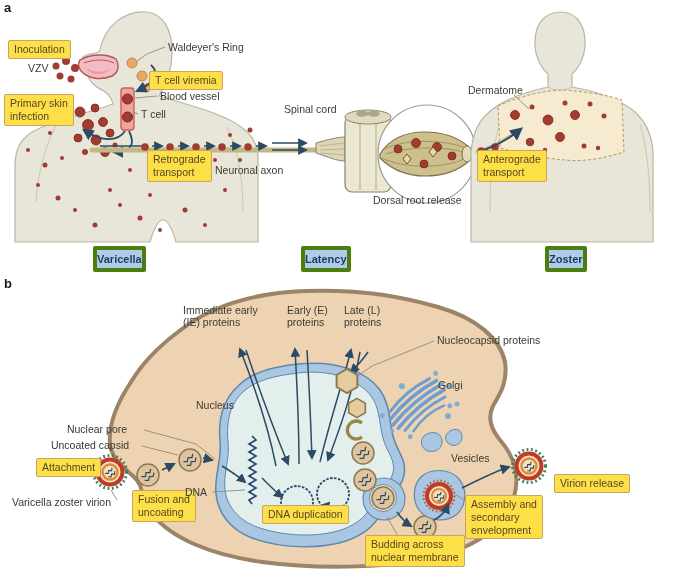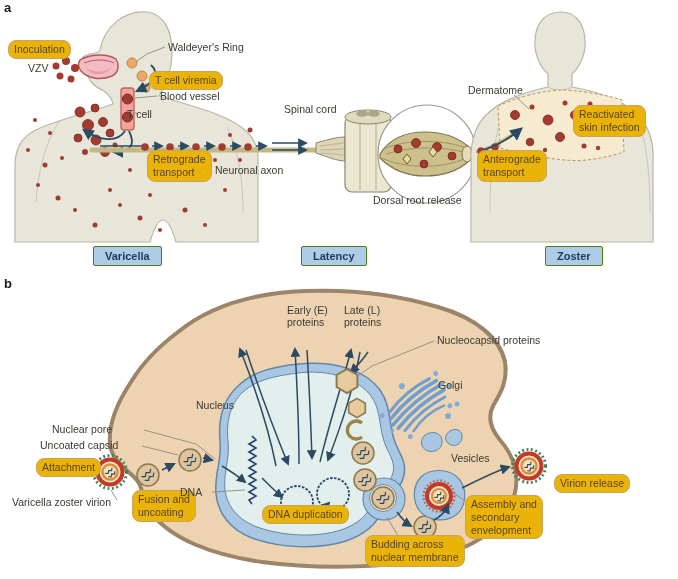--- a/index.html
+++ b/index.html
@@ -1,24 +1,24 @@
 <!DOCTYPE html>
 <html><head>
 <meta charset="utf-8">
 <style>
   html,body{margin:0;padding:0;background:#fff;}
   #fig{position:relative;width:678px;height:579px;background:#fff;overflow:hidden;
        font-family:"Liberation Sans",sans-serif;}
   #art{position:absolute;left:0;top:0;}
   .lbl{position:absolute;font-size:10.5px;line-height:1.18;color:#3a3a33;white-space:pre-line;}
-  .lbl.r{text-align:left;}
-  .box-tan{position:absolute;background:#eab308;border:1px solid #c9a45f;border-radius:8px;
+  .lbl.r{text-align:center;}
+  .box-tan{position:absolute;background:#fde047;border:1px solid #c9a45f;border-radius:2px;
            padding:2px 5px;font-size:10.5px;line-height:1.22;color:#5a4426;white-space:pre-line;}
-  .box-blue{position:absolute;background:#aecbe8;border:1px solid #4d7c0f;border-radius:2px;
-            padding:3px 11px;font-size:11px;font-weight:bold;color:#1c3a5e;white-space:nowrap;}
+  .box-blue{position:absolute;background:#aecbe8;border:4px solid #4d7c0f;border-radius:2px;
+            padding:3px 0;font-size:11px;font-weight:bold;color:#1c3a5e;white-space:nowrap;}
   .plabel{position:absolute;font-size:13px;font-weight:bold;color:#1a1a1a;}
 </style>
 </head>
 <body>
 
 <div id="fig">
 
 <svg id="art" width="678" height="579" viewBox="0 0 678 579">
   <defs>
     <marker id="ah" viewBox="0 0 10 10" refX="8" refY="5" markerWidth="6.5" markerHeight="6.5" orient="auto-start-reverse">
@@ -331,36 +331,38 @@
     <path d="M398,536 L387,517"></path>
   </g>
 </svg>
 
   <div class="plabel" style="left:4px;top:0px">a</div>
   <div class="box-tan" style="left:8px;top:40px">Inoculation</div>
   <div class="lbl" style="left:28px;top:62px">VZV</div>
   <div class="lbl" style="left:168px;top:41px">Waldeyer's Ring</div>
   <div class="box-tan" style="left:149px;top:71px">T cell viremia</div>
   <div class="lbl" style="left:160px;top:90px">Blood vessel</div>
-  <div class="lbl" style="left:127px;top:108px">T cell</div>
+  <div class="lbl" style="left:141px;top:108px">T cell</div>
+  <div class="box-tan" style="left:4px;top:94px">Primary skin
+infection</div>
   <div class="box-tan" style="left:147px;top:150px">Retrograde
 transport</div>
   <div class="lbl" style="left:215px;top:164px">Neuronal axon</div>
   <div class="lbl" style="left:284px;top:103px">Spinal cord</div>
   <div class="lbl" style="left:373px;top:194px">Dorsal root release</div>
   <div class="lbl" style="left:468px;top:84px">Dermatome</div>
-  <div class="box-tan" style="left:573px;top:105px">Reactivated
-skin infection</div>
   <div class="box-tan" style="left:477px;top:150px">Anterograde
 transport</div>
   <div class="box-blue" style="left:93px;top:246px">Varicella</div>
   <div class="box-blue" style="left:301px;top:246px">Latency</div>
   <div class="box-blue" style="left:545px;top:246px">Zoster</div>
 
   <div class="plabel" style="left:4px;top:276px">b</div>
+  <div class="lbl" style="left:183px;top:304px">Immediate early
+(IE) proteins</div>
   <div class="lbl" style="left:287px;top:304px">Early (E)
 proteins</div>
   <div class="lbl" style="left:344px;top:304px">Late (L)
 proteins</div>
   <div class="lbl" style="left:437px;top:334px">Nucleocapsid proteins</div>
   <div class="lbl" style="left:438px;top:379px">Golgi</div>
   <div class="lbl" style="left:196px;top:399px">Nucleus</div>
   <div class="lbl r" style="left:52px;top:423px;width:90px">Nuclear pore</div>
   <div class="lbl r" style="left:40px;top:439px;width:100px">Uncoated capsid</div>
   <div class="box-tan" style="left:36px;top:458px">Attachment</div>

